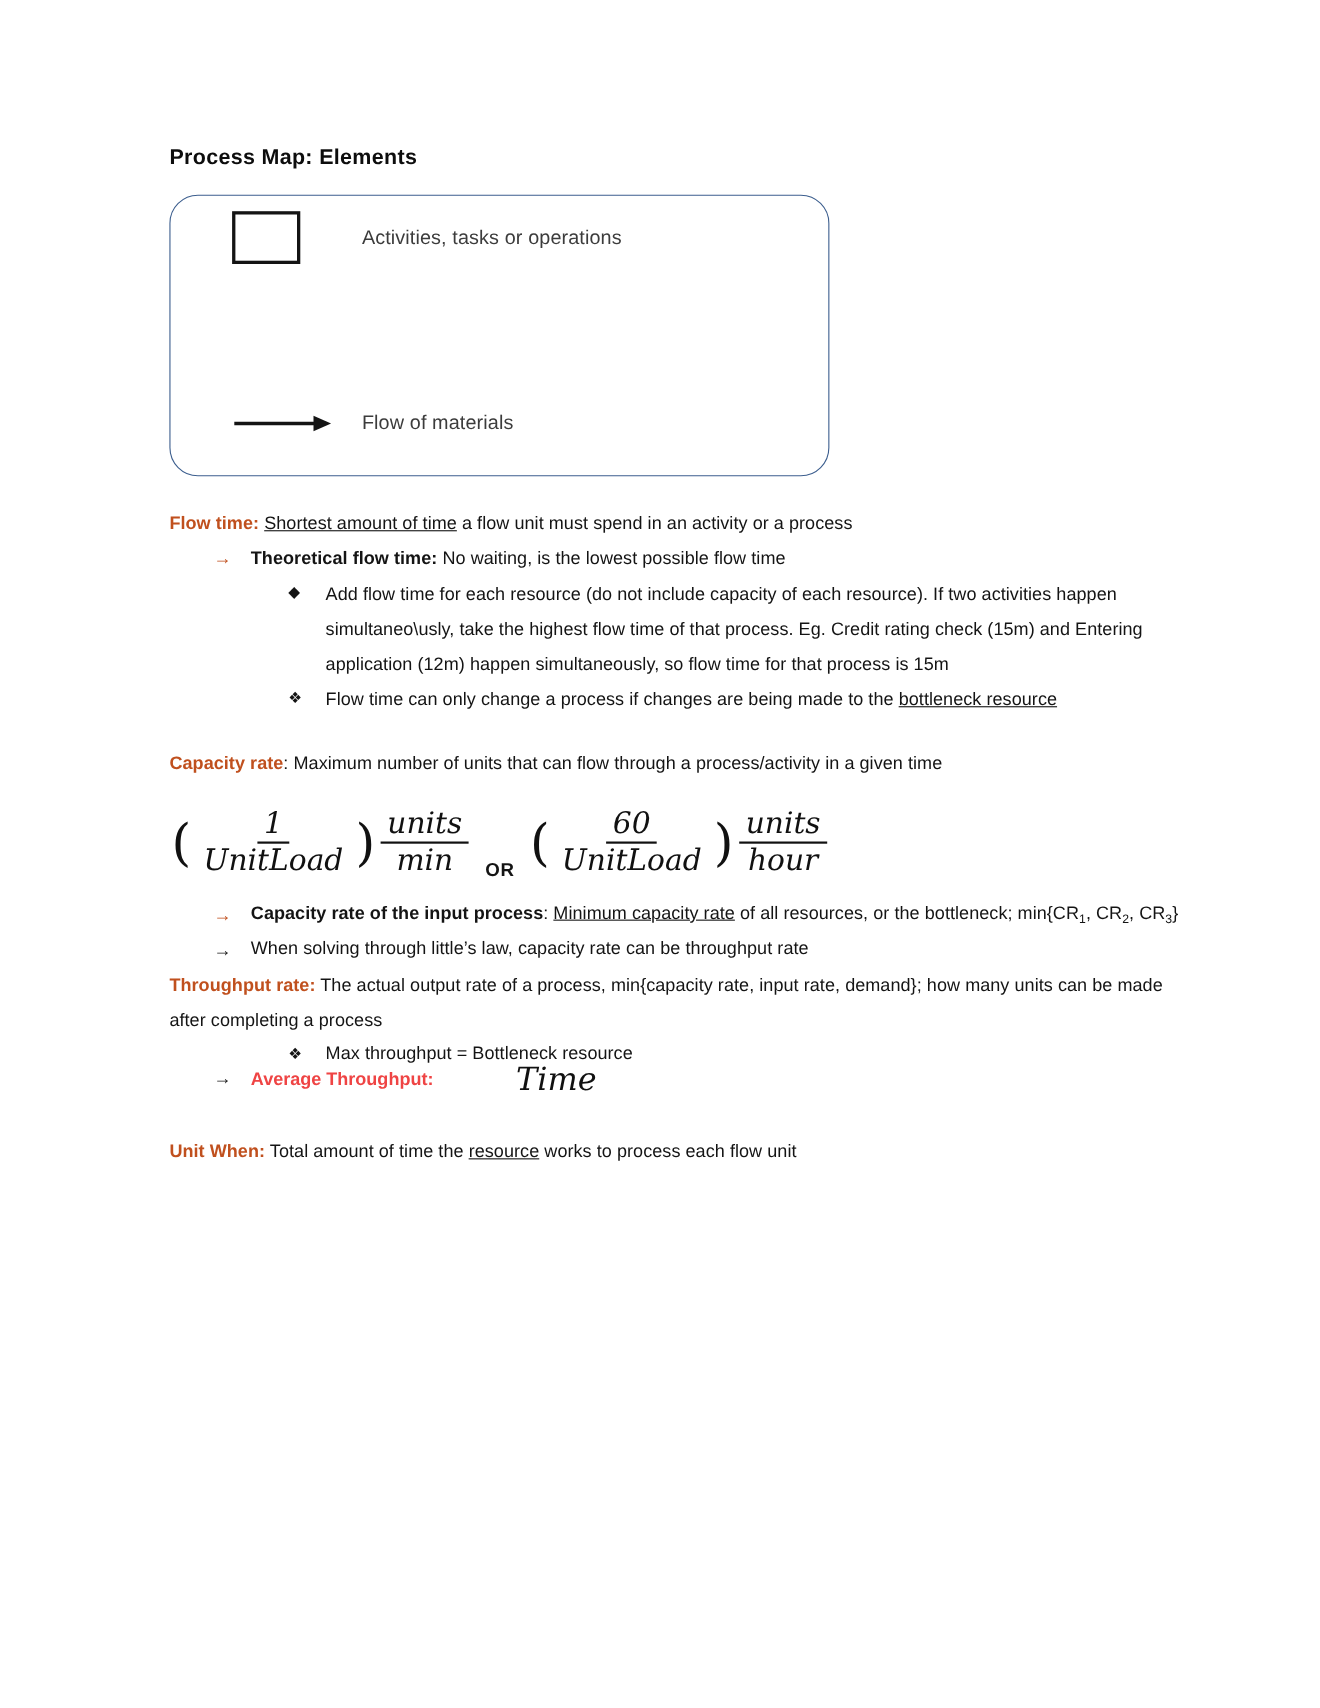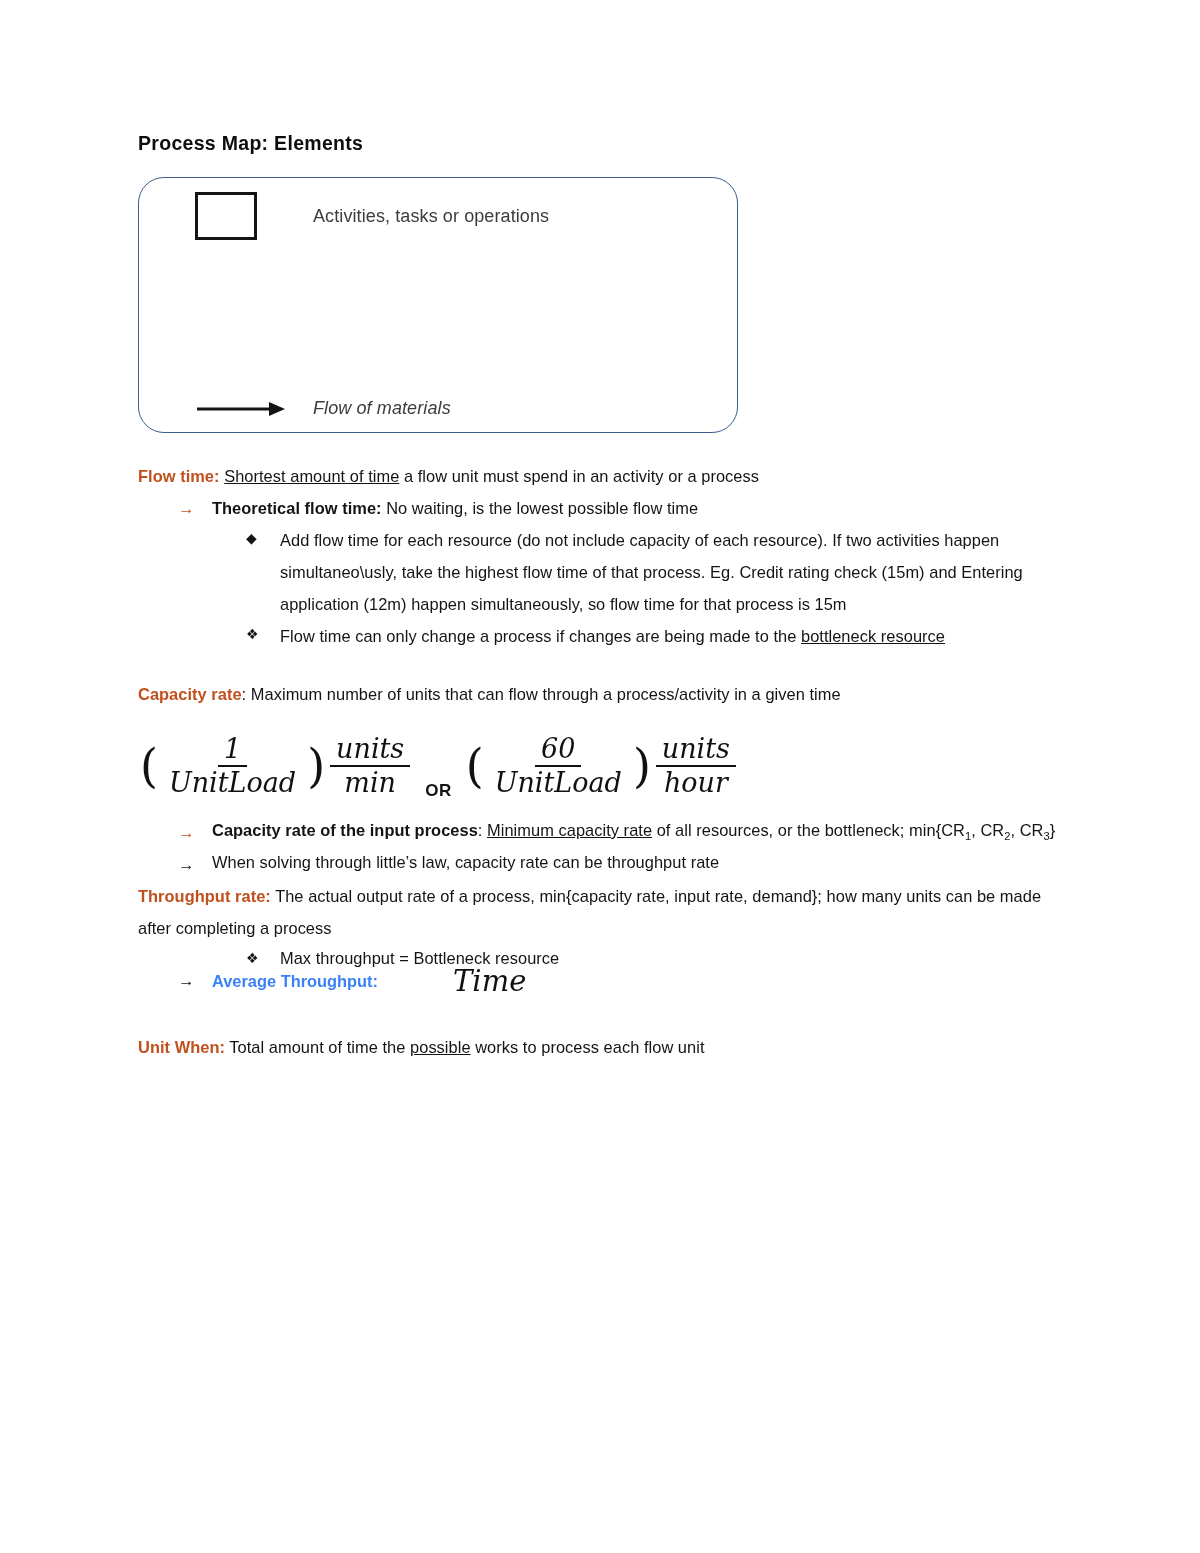--- a/index.html
+++ b/index.html
@@ -14,20 +14,21 @@
     color: #111111;
     position: relative;
     overflow: hidden;
   }
   .page {
     position: relative;
     width: 972px;
     height: 1553px;
     padding: 0;
     box-sizing: border-box;
+    margin-left: 16px;
   }
   .content {
     position: absolute;
     left: 138px;
     top: 132px;
     width: 930px;
   }
 
   
   .doc-title {
@@ -62,21 +63,21 @@
   }
   .legend-label {
     font-size: 18px;
     color: #3c3c3c;
     letter-spacing: 0.1px;
     white-space: nowrap;
   }
   .lr1 { top: 14px; }
   .lr2 { top: 76px; }
   .lr3 { top: 140px; }
-  .lr4 { top: 220px; font-style: italic; }
+  .lr4 { top: 196px; }
 
   .shp-square {
     width: 62px;
     height: 48px;
     border: 3px solid #141414;
     box-sizing: border-box;
   }
   .shp-triangle svg, .shp-diamond svg, .shp-arrow svg { display: block; }
 
   
@@ -158,21 +159,21 @@
   .avg-row {
     display: flex;
     align-items: center;
     margin-left: 40px;
     margin-top: -8px;
   }
   .avg-row .bullet { width: 34px; }
   .avg-label {
     font-size: 16.4px;
     font-weight: bold;
-    color: #3b82f6;
+    color: #ef4444;
     white-space: nowrap;
   }
   .avg-frac { margin-left: 66px; }
   .frac-big .num, .frac-big .den { font-size: 29px; }
   sub { font-size: 0.68em; }
 </style>
 </head>
 <body>
 
 <div class="page">
@@ -269,16 +270,16 @@
       <span class="bullet arrow-black">→</span>
       <span class="avg-label">Average Throughput:</span>
       <span class="frac frac-big math avg-frac">
         <span class="den">Time</span>
       </span>
     </div>
 
     <div class="para-gap"></div>
     <div class="small-gap"></div>
 
-    <div class="ln"><span class="term">Unit When</span><span class="term">:</span><span> Total amount of time the </span><span class="u">possible</span><span> works to process each flow unit</span></div>
+    <div class="ln"><span class="term">Unit When</span><span class="term">:</span><span> Total amount of time the </span><span class="u">resource</span><span> works to process each flow unit</span></div>
 
   </div>
 </div>
 
 </body></html>

